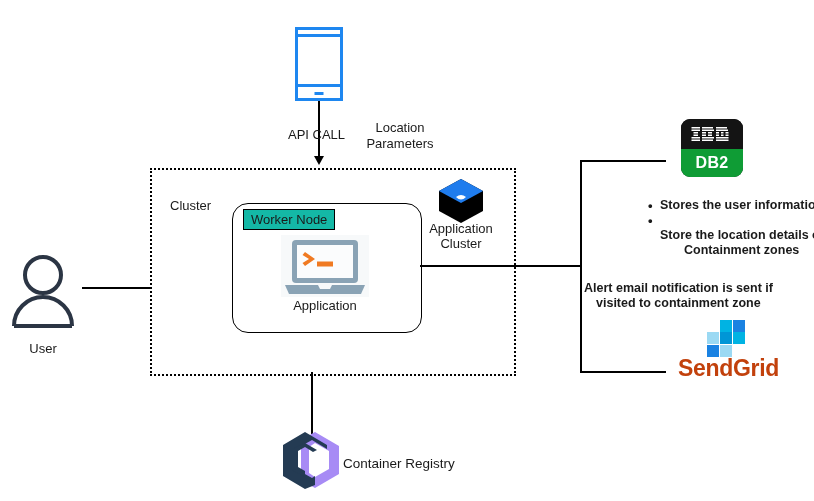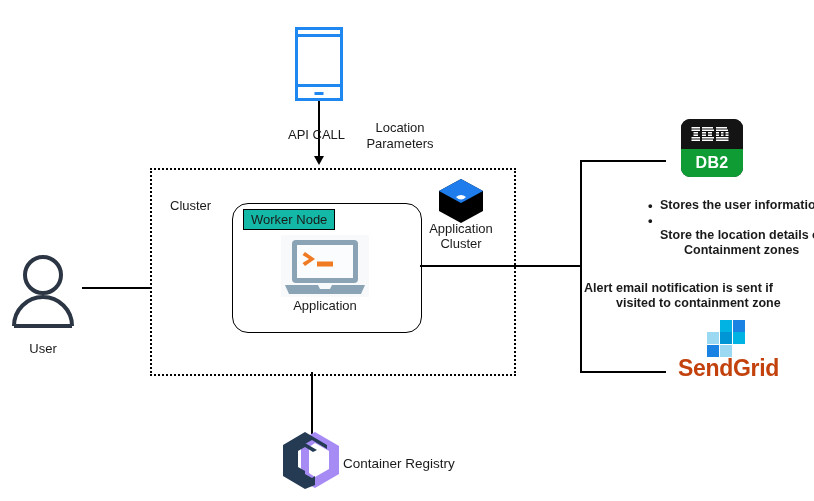--- a/index.html
+++ b/index.html
@@ -305,21 +305,21 @@
 
   <ul class="bullets" style="left:646px; top:198px; width:168px;">
     <li>Stores the user information</li>
     <li>
       <span>Store the location details of</span>
       <span class="bullet-2-line2">Containment zones</span>
     </li>
   </ul>
 
   <div class="label label-bold" style="left:584px; top:281px; font-size:12.5px;">Alert email notification is sent if</div>
-  <div class="label label-bold" style="left:616px; top:296px; font-size:12.5px;">visited to containment zone</div>
+  <div class="label label-bold" style="left:596px; top:296px; font-size:12.5px;">visited to containment zone</div>
 
   <div class="sg-marks" style="left:700px; top:318px; width:48px; height:40px;">
     <svg width="48" height="40" viewBox="0 0 48 40" xmlns="http://www.w3.org/2000/svg">
 
       <rect x="20" y="2" width="12" height="12" fill="#00b3e3"></rect>
       <rect x="33" y="2" width="12" height="12" fill="#1a82e2"></rect>
 
       <rect x="7" y="14" width="12" height="12" fill="#9bd9f3"></rect>
       <rect x="20" y="14" width="12" height="12" fill="#0096d6"></rect>
       <rect x="33" y="14" width="12" height="12" fill="#00b3e3"></rect>

